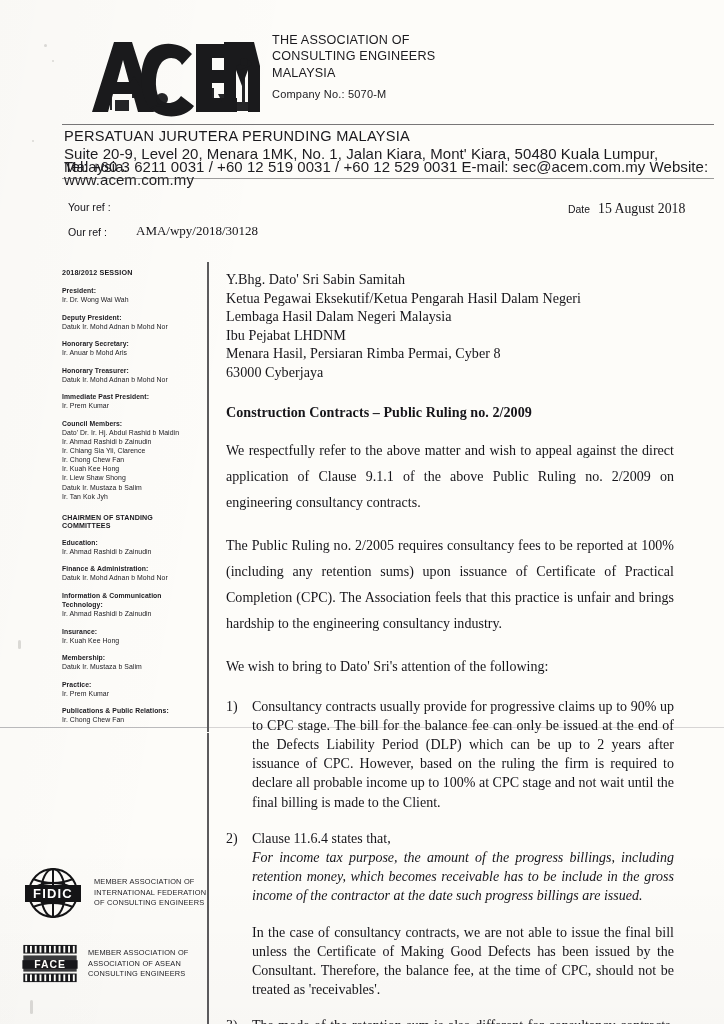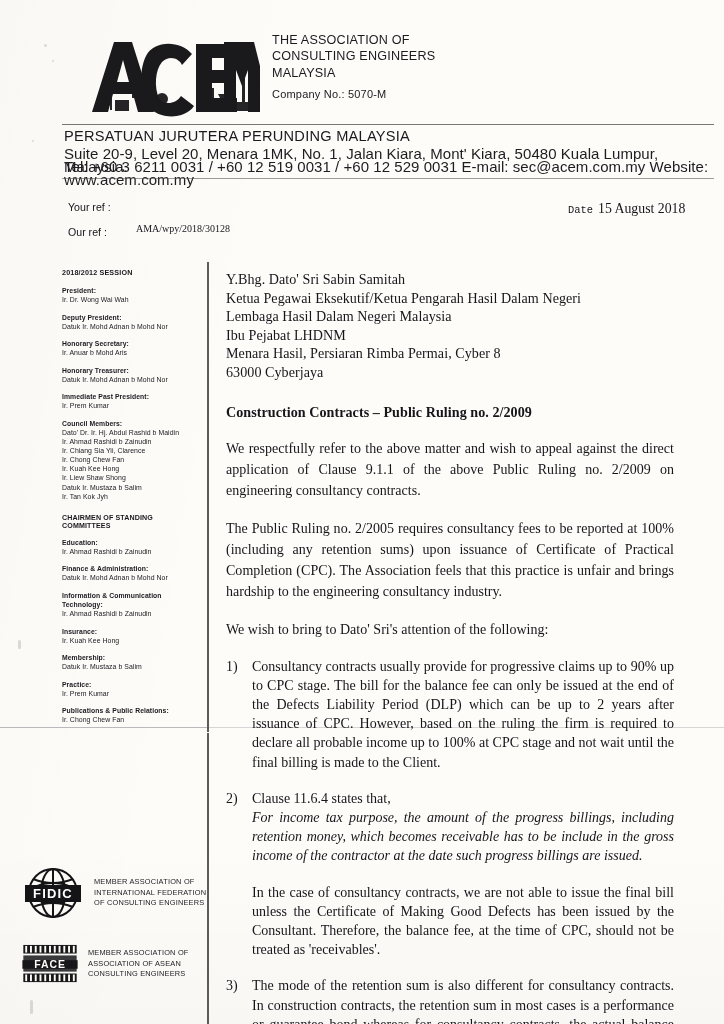--- a/index.html
+++ b/index.html
@@ -26,39 +26,39 @@
     color:#1b1a1e;letter-spacing:.2px;}
   .org-lines .co{font-size:11px;margin-top:5px;}
   .rule{position:absolute;left:62px;width:652px;height:1px;background:#4b4a4c;opacity:.75;}
   .persatuan{position:absolute;left:64px;top:128px;
     font-family:"Liberation Sans", sans-serif;font-size:14.6px;letter-spacing:.25px;color:#1a191d;}
   .addr{position:absolute;left:64px;top:147px;
     font-family:"Liberation Sans", sans-serif;font-size:15px;line-height:13.2px;color:#1d1c20;letter-spacing:.05px;}
   
   .yourref{position:absolute;left:68px;top:201px;font-family:"Liberation Sans",sans-serif;font-size:10.6px;}
   .ourref-lbl{position:absolute;left:68px;top:226px;font-family:"Liberation Sans",sans-serif;font-size:10.6px;}
-  .ourref-val{position:absolute;left:136px;top:223px;font-size:10px;}
-  .date-lbl{position:absolute;left:568px;top:204px;font-family:Liberation Mono, monospace;font-size:10.4px;}
+  .ourref-val{position:absolute;left:136px;top:223px;font-size:13px;}
+  .date-lbl{position:absolute;left:568px;top:204px;font-family:Liberation Sans, sans-serif;font-size:10.4px;}
   .date-val{position:absolute;left:598px;top:201px;font-size:13.8px;}
   
   .sidebar{position:absolute;left:62px;top:268px;width:130px;
     font-family:"Liberation Sans", sans-serif;color:#1a191e;}
   .sb-session{font-size:7.2px;font-weight:bold;letter-spacing:.15px;margin-bottom:9px;}
   .sb-group{margin-bottom:8.5px;}
   .sb-role{font-size:6.8px;font-weight:bold;line-height:9px;letter-spacing:.08px;}
   .sb-name{font-size:6.9px;line-height:9.1px;letter-spacing:.05px;}
   .sb-heading{font-size:7.1px;font-weight:bold;letter-spacing:.12px;margin:13px 0 8px;}
   .vrule{position:absolute;background:#3f3e42;opacity:.85;}
   .hline{position:absolute;background:#8e8d92;opacity:.6;}
   
   .body-col{position:absolute;left:226px;top:270px;width:448px;}
   .addressee{font-size:14.1px;line-height:18.6px;letter-spacing:.05px;}
   .salut{font-size:14.1px;margin-top:22px;}
   .subject{font-size:14.1px;font-weight:bold;margin-top:22px;letter-spacing:.05px;}
-  p.para{font-size:14px;line-height:21px;text-align:justify;margin:17px 0 0;letter-spacing:.02px;}
+  p.para{font-size:14px;line-height:26px;text-align:justify;margin:17px 0 0;letter-spacing:.02px;}
   .items{margin-top:17px;}
   .item{display:flex;margin-top:17px;font-size:14px;line-height:19.2px;}
   .item:first-child{margin-top:0;}
   .item-num{width:26px;flex:0 0 26px;}
   .item-body{flex:1;text-align:justify;}
   .item-body .sub{margin-top:17px;text-align:justify;}
   .quote{font-style:italic;text-align:justify;}
   
   .foot{position:absolute;left:22px;top:866px;width:190px;}
   .foot-row{display:flex;align-items:center;margin-bottom:24px;}

